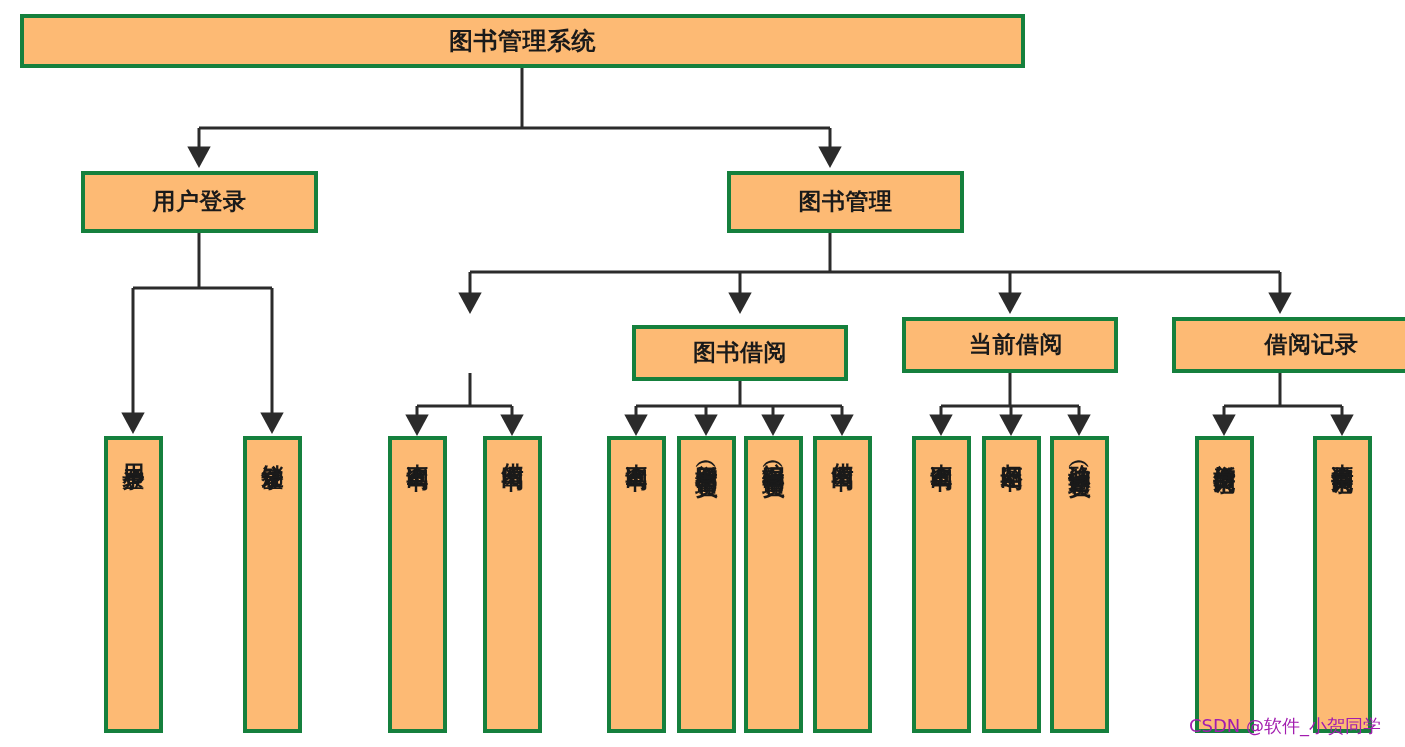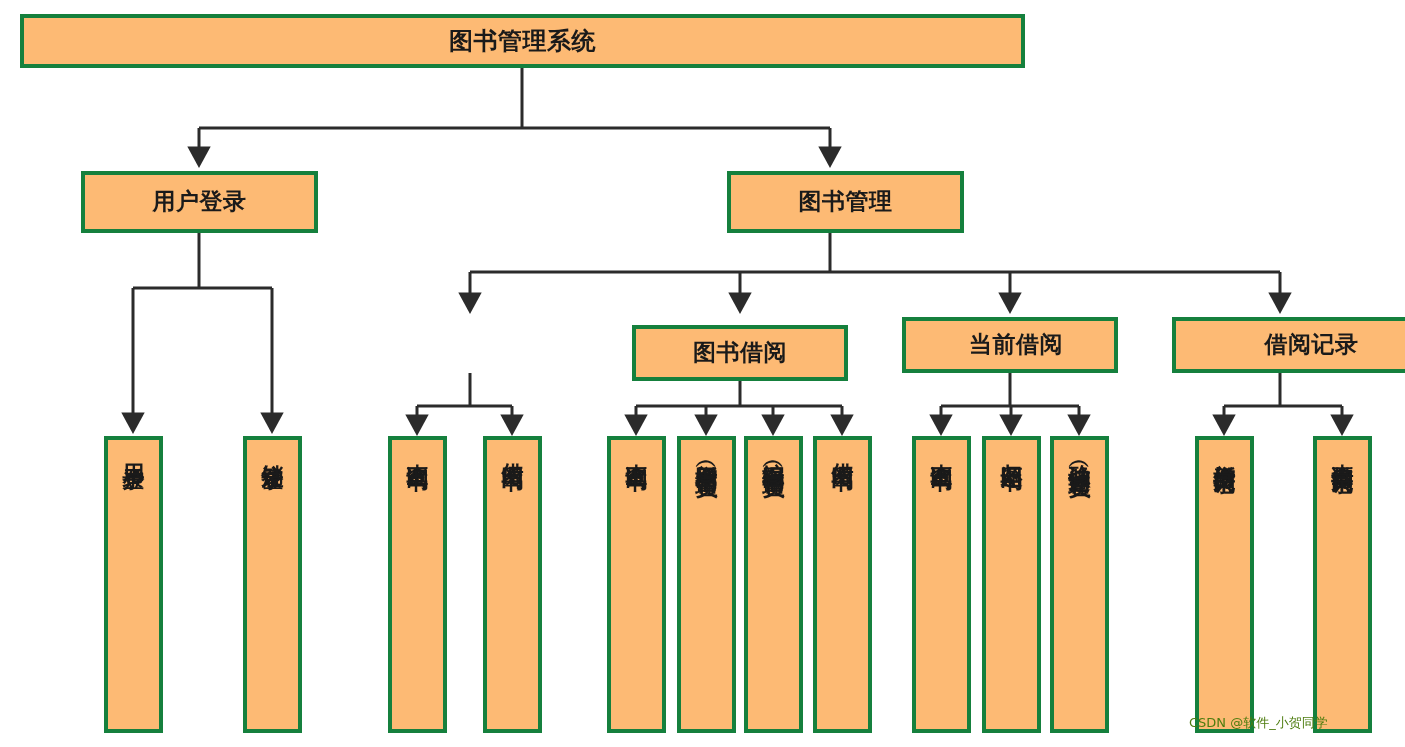--- a/index.html
+++ b/index.html
@@ -57,22 +57,22 @@
     justify-content: center;
     padding-top: 6px;
   }
   .node-box.root .node-label {
     font-size: 24px;
   }
   .watermark {
     position: absolute;
     left: 1189px;
     top: 714px;
-    font-size: 13px;
-    color: #4d7c0f;
+    font-size: 18px;
+    color: #a21caf;
     white-space: nowrap;
     z-index: 5;
     font-family: "DejaVu Sans", "Liberation Sans", sans-serif;
   }
 </style>
 </head>
 <body>
 
 <div id="diagram-root">
 

